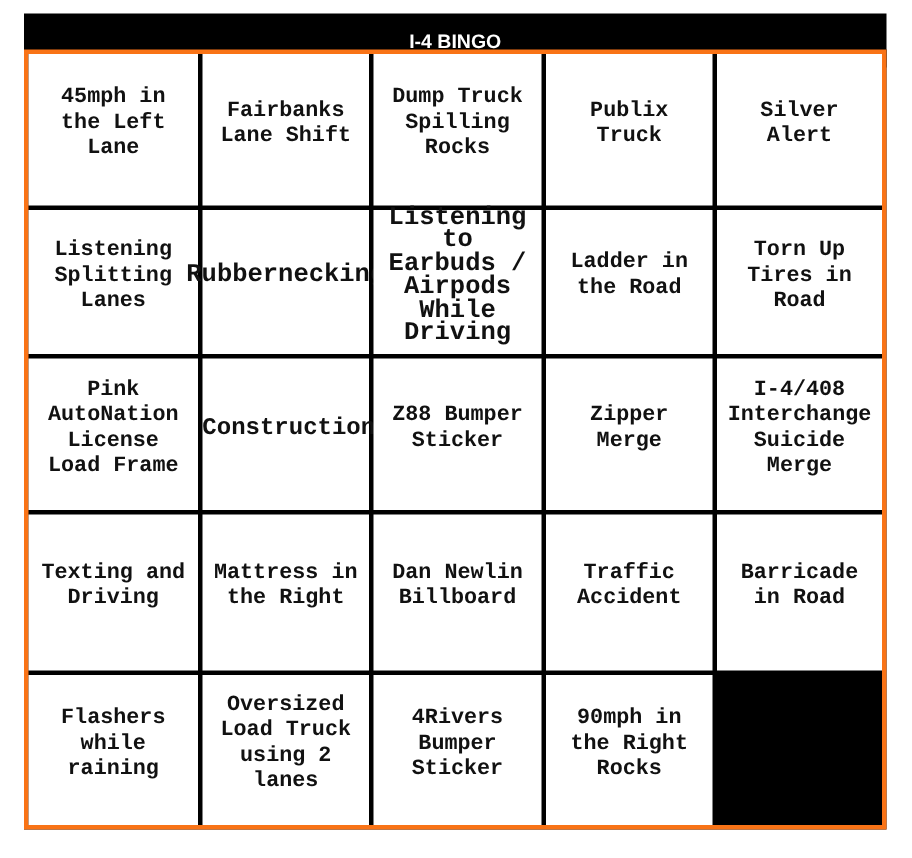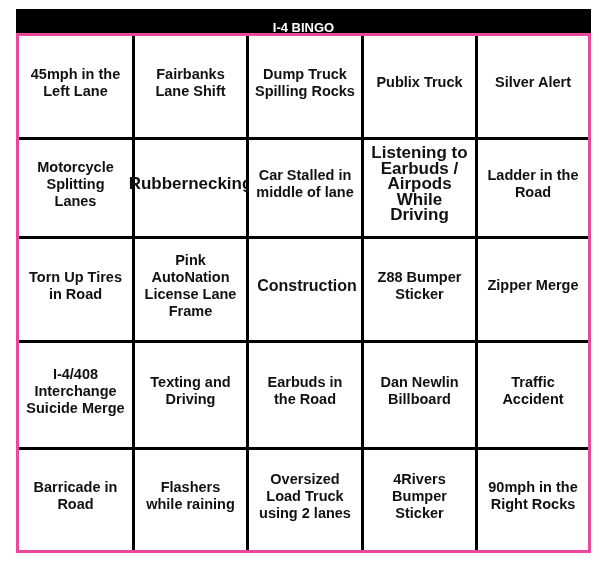--- a/index.html
+++ b/index.html
@@ -6,26 +6,27 @@
     body { width: 608px; height: 572px; position: relative; overflow: hidden;
            font-family: "Liberation Sans", sans-serif; }
     .title-bar {
       position: absolute; left: 16px; top: 9px; width: 575px; height: 36px;
       background: #000000; color: #ffffff; font-weight: bold; font-size: 13px;
       display: flex; align-items: center; justify-content: center;
     }
     .grid {
       position: absolute; left: 16px; top: 33px; width: 575px; height: 520px;
       box-sizing: border-box;
-      border: 3px solid #ec4899;
+      border: 3px solid #f97316;
       display: grid;
       grid-template-columns: 113px 111px 112px 111px 1fr;
       grid-template-rows: 101px 96px 101px 104px 1fr;
       background: #000000;
       gap: 3px;
+      font-family: Liberation Mono, monospace;
     }
     .cell {
       background: #ffffff;
       display: flex; align-items: center; justify-content: center;
       text-align: center; font-weight: bold; font-size: 14.5px; line-height: 17px;
       color: #111111; padding: 0 6px 8px 6px; box-sizing: border-box;
     }
     .cell.small { font-size: 17px; line-height: 15.5px; }
     .cell.large { font-size: 16px; padding-left: 10px; }
   </style>
@@ -35,35 +36,34 @@
 <div class="title-bar">I-4 BINGO</div>
 
 <div class="grid">
 
   <div class="cell">45mph in the Left Lane</div>
   <div class="cell">Fairbanks Lane Shift</div>
   <div class="cell">Dump Truck Spilling Rocks</div>
   <div class="cell">Publix Truck</div>
   <div class="cell">Silver Alert</div>
 
-  <div class="cell">Motorcycle Splitting Lanes</div>
+  <div class="cell">Listening Splitting Lanes</div>
   <div class="cell small">Rubbernecking</div>
-  <div class="cell">Car Stalled in middle of lane</div>
   <div class="cell small">Listening to Earbuds / Airpods While Driving</div>
   <div class="cell">Ladder in the Road</div>
 
   <div class="cell">Torn Up Tires in Road</div>
-  <div class="cell">Pink AutoNation License Lane Frame</div>
+  <div class="cell">Pink AutoNation License Load Frame</div>
   <div class="cell large">Construction</div>
   <div class="cell">Z88 Bumper Sticker</div>
   <div class="cell">Zipper Merge</div>
 
   <div class="cell">I-4/408 Interchange Suicide Merge</div>
   <div class="cell">Texting and Driving</div>
-  <div class="cell">Earbuds in the Road</div>
+  <div class="cell">Mattress in the Right</div>
   <div class="cell">Dan Newlin Billboard</div>
   <div class="cell">Traffic Accident</div>
 
   <div class="cell">Barricade in Road</div>
   <div class="cell">Flashers while raining</div>
   <div class="cell">Oversized Load Truck using 2 lanes</div>
   <div class="cell">4Rivers Bumper Sticker</div>
   <div class="cell">90mph in the Right Rocks</div>
 </div>
 

